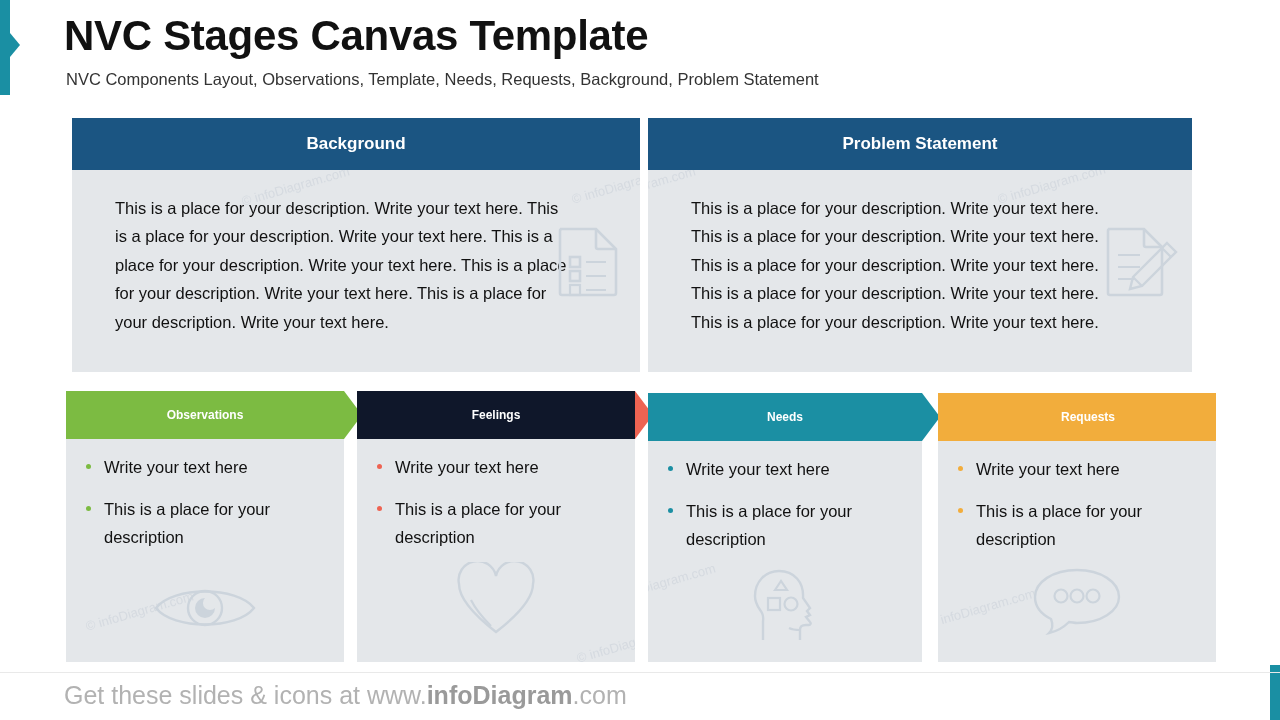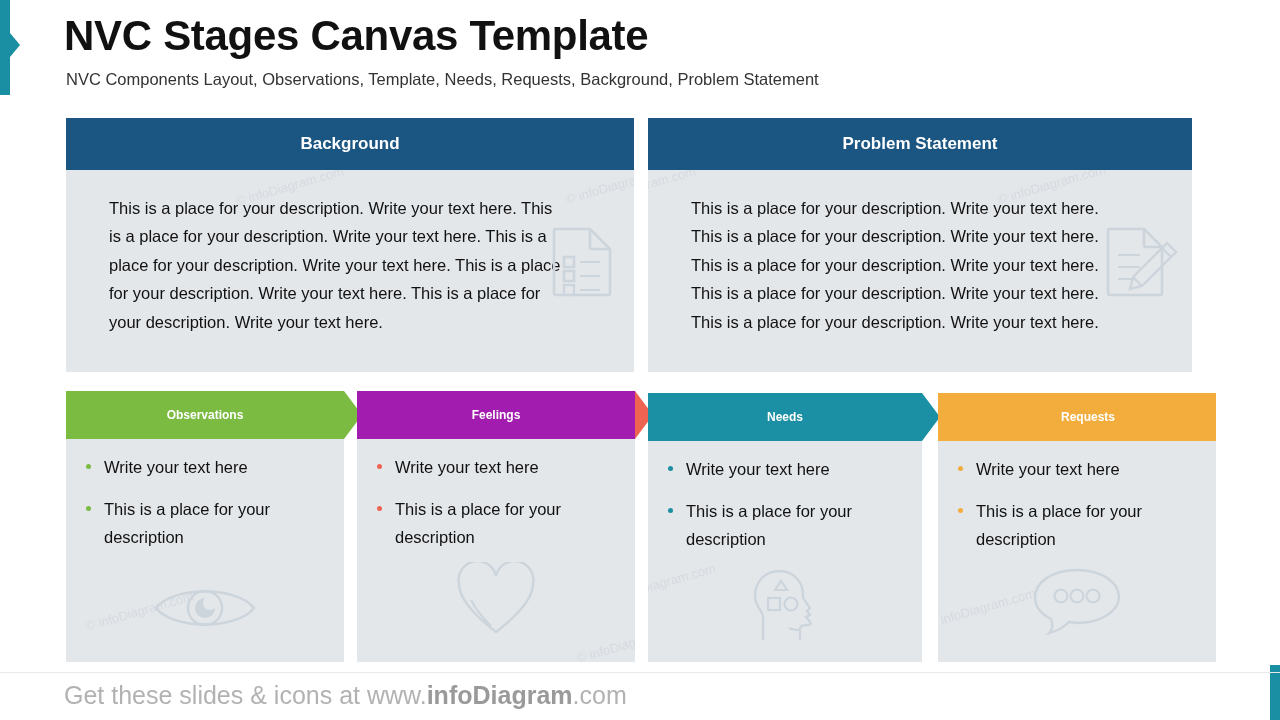--- a/index.html
+++ b/index.html
@@ -79,21 +79,21 @@
 
 <div class="slide">
 
   <div class="left-accent"></div>
   <div class="left-chevron"></div>
   <div class="right-accent"></div>
 
   <div class="title">NVC Stages Canvas Template</div>
   <div class="subtitle">NVC Components Layout, Observations, Template, Needs, Requests, Background, Problem Statement</div>
 
-  <div class="panel" style="left:66px;top:118px;width:568px;">
+  <div class="panel" style="left:72px;top:118px;width:568px;">
     <div class="panel-head">
       <span>Background</span>
       <div class="notch"></div>
     </div>
     <div class="panel-body" style="height:202px;">
       <div class="wm light" style="left:170px;top:24px;">© infoDiagram.com</div>
       <div class="wm light" style="left:500px;top:22px;">© infoDiagram.com</div>
       <div class="panel-text">This is a place for your description. Write your text here. This is a place for your description. Write your text here. This is a place for your description. Write your text here. This is a place for your description. Write your text here. This is a place for your description. Write your text here.</div>
       <div class="panel-ico">
         <svg width="64" height="72" viewBox="0 0 64 72" fill="none" stroke="#ccd4dc" stroke-width="2.6">
@@ -146,21 +146,21 @@
         <svg width="104" height="56" viewBox="0 0 104 56" fill="none" stroke="#ccd4dc" stroke-width="2.4">
           <path d="M3 28 C20 6 84 6 101 28 C84 50 20 50 3 28 z"></path>
           <circle cx="52" cy="28" r="17"></circle>
           <path d="M52 18 a10 10 0 1 0 10 10 a7 7 0 0 1 -10 -10 z" fill="#ccd4dc" stroke="none"></path>
         </svg>
       </div>
     </div>
   </div>
 
   <div class="col" style="left:357px;top:391px;width:278px;">
-    <div class="col-head" style="background:#a21caf;">
+    <div class="col-head" style="background:#0f172a;">
       <span>Feelings</span>
       <div class="col-arrow" style="border-left:18px solid #ee6352;"></div>
     </div>
     <div class="col-body" style="height:223px;--bc:#ee6352;">
 
       <div class="wm light" style="left:220px;top:212px;">© infoDiagram.com</div>
       <ul class="bullets" style="--bc:#ee6352;">
         <li>Write your text here</li>
         <li>This is a place for your description</li>
       </ul>

